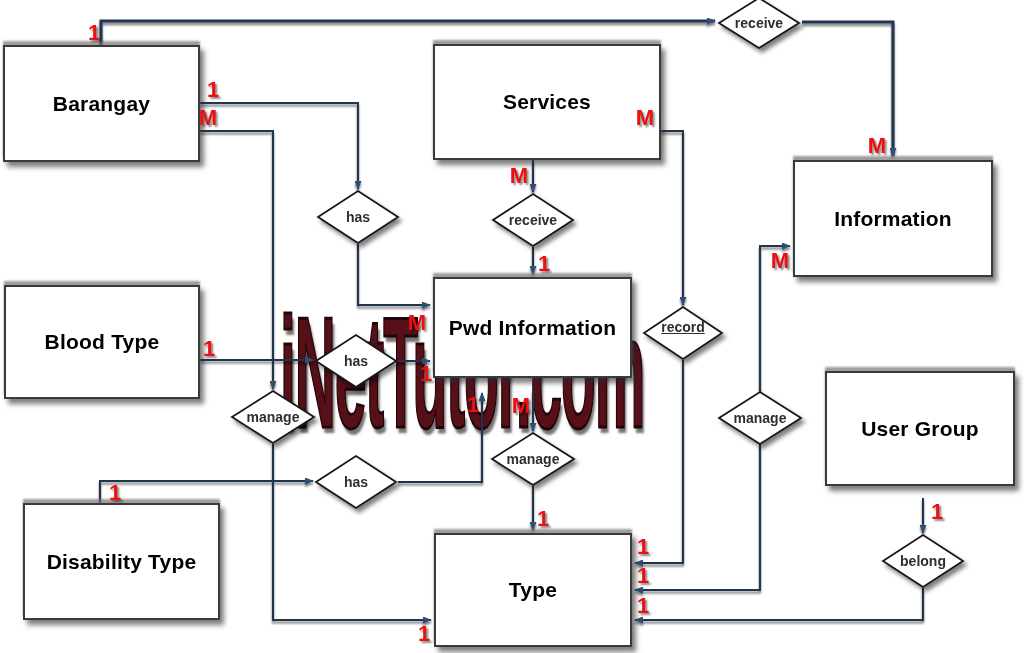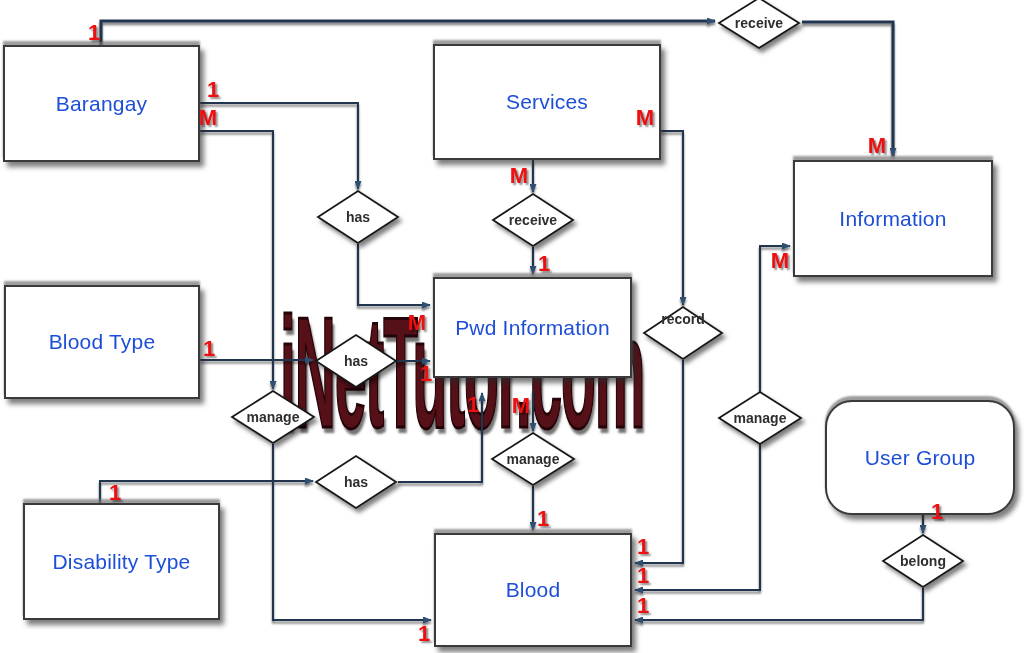--- a/index.html
+++ b/index.html
@@ -15,21 +15,21 @@
   }
 
   #wires{position:absolute;left:0;top:0;z-index:2;}
 
   .entity{
     position:absolute;z-index:3;box-sizing:border-box;
     background:#ffffff;border:2px solid #3a3a3a;
     box-shadow:0 -4px 2px rgba(115,115,115,0.7), 4px 5px 5px rgba(40,40,40,0.6);
     display:flex;align-items:center;justify-content:center;
   }
-  .entity span{font-size:21px;font-weight:normal;color:#1d4ed8;letter-spacing:0.2px;}
+  .entity span{font-size:21px;font-weight:bold;color:#000000;letter-spacing:0.2px;}
 
   .dlabel{
     position:absolute;z-index:4;transform:translate(-50%,-50%);
     font-size:14px;font-weight:bold;color:#2e2e2e;white-space:nowrap;
   }
 
   .card{
     position:absolute;z-index:5;transform:translate(-50%,-50%);
     font-size:22px;font-weight:bold;
     text-shadow:2px 2px 2px rgba(0,0,0,0.45);
@@ -96,35 +96,35 @@
       </div>
       <div class="entity" style="left: 793px; top: 160px; width: 200px; height: 117px;">
         <span>Information</span>
       </div>
       <div class="entity" style="left: 4px; top: 276px; width: 196px; height: 114px; margin-top: 9px;">
         <span>Blood Type</span>
       </div>
       <div class="entity" style="left: 433px; top: 277px; width: 199px; height: 101px;">
         <span>Pwd Information</span>
       </div>
-      <div class="entity" style="left: 825px; top: 400px; width: 190px; height: 115px; border-radius: 27px;">
+      <div class="entity" style="left: 825px; top: 371px; width: 190px; height: 115px;">
         <span>User Group</span>
       </div>
       <div class="entity" style="left: 3px; top: 503px; width: 197px; height: 117px; margin-left: 20px;">
         <span>Disability Type</span>
       </div>
       <div class="entity" style="left: 434px; top: 533px; width: 198px; height: 114px;">
-        <span>Blood</span>
+        <span>Type</span>
       </div>
     </div>
   <div id="diamond-label-layer">
       <div class="dlabel" style="left: 759px; top: 23px;">receive</div>
       <div class="dlabel" style="left: 358px; top: 217px;">has</div>
       <div class="dlabel" style="left: 533px; top: 220px;">receive</div>
-      <div class="dlabel" style="left: 683px; top: 319px;">record</div>
+      <div class="dlabel" style="left: 683px; top: 327px; text-decoration: underline;">record</div>
       <div class="dlabel" style="left: 356px; top: 361px;">has</div>
       <div class="dlabel" style="left: 273px; top: 417px;">manage</div>
       <div class="dlabel" style="left: 760px; top: 418px;">manage</div>
       <div class="dlabel" style="left: 533px; top: 459px;">manage</div>
       <div class="dlabel" style="left: 356px; top: 482px;">has</div>
       <div class="dlabel" style="left: 923px; top: 561px;">belong</div>
     </div>
   <div id="cardinality-layer">
       <div class="card" style="left: 94px; top: 33px; color: rgb(238, 16, 16);">1</div>
       <div class="card" style="left: 877px; top: 146px; color: rgb(238, 16, 16);">M</div>

